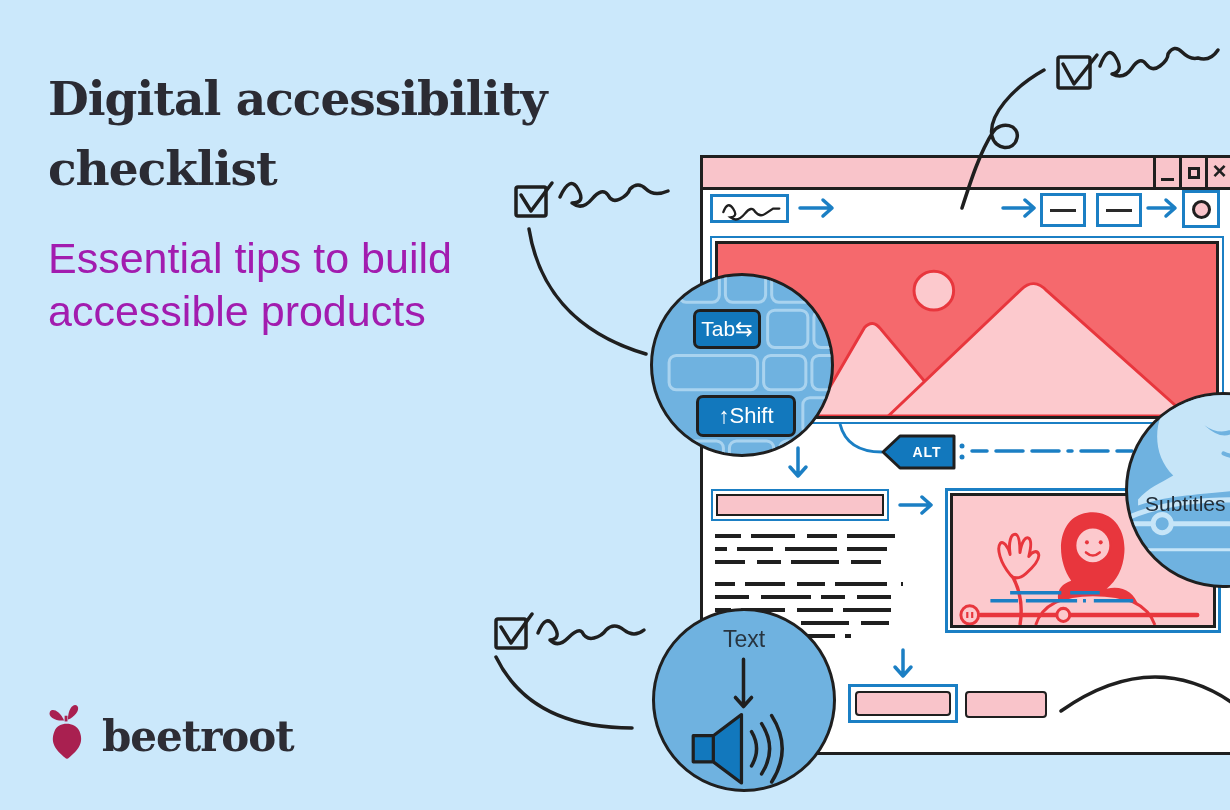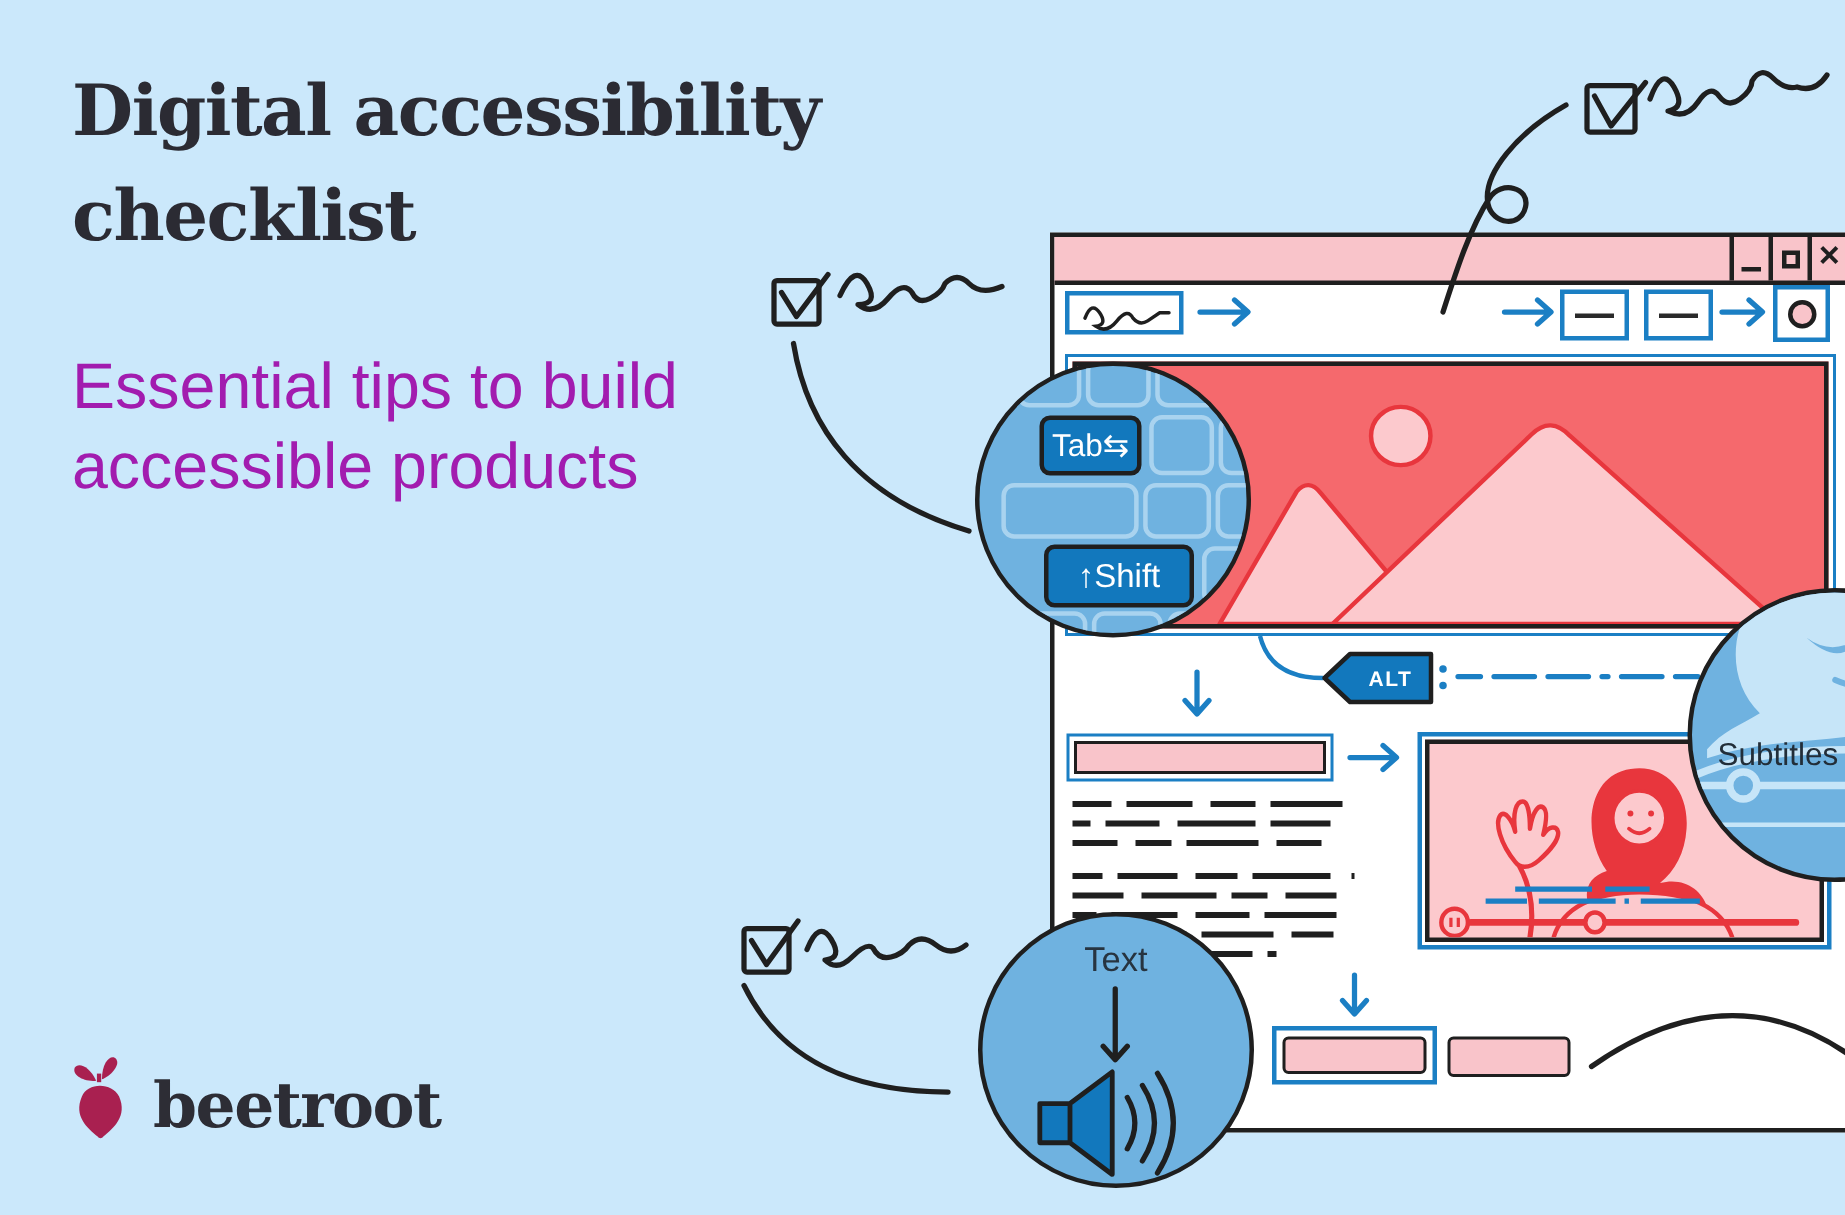--- a/index.html
+++ b/index.html
@@ -6,21 +6,21 @@
     --bg:#cbe8fb; --ink:#1f1f1f; --blue:#1b7fc4; --deep:#1278bd;
     --circle:#6fb2e0; --lite:#c6e5f8; --key-lite:#a9d3ef;
     --pink:#f9c4ca; --salmon:#f5696d; --red:#e8363d;
     --beet:#a92050; --dark:#2b2b33;
   }
   *{margin:0;padding:0;box-sizing:border-box;}
   body{width:1230px;height:810px;font-family:"Liberation Sans",sans-serif;}
   .canvas{position:relative;width:1230px;height:810px;background:var(--bg);overflow:hidden;}
 
   
-  .headline{position:absolute;left:48px;top:40px;z-index:5;
+  .headline{position:absolute;left:48px;top:64px;z-index:5;
     font-family:"DejaVu Serif",serif;font-weight:700;font-size:47px;line-height:70px;
     color:var(--dark);letter-spacing:-1px;}
   .subtitle{position:absolute;left:48px;top:232px;z-index:5;
     font-size:43px;line-height:53px;color:#a21caf;}
   .brand{position:absolute;left:46px;top:702px;z-index:5;display:flex;align-items:flex-start;gap:14px;}
   .brand .wordmark{font-family:"DejaVu Serif",serif;font-weight:600;font-size:42px;
     color:#2d2d35;letter-spacing:-1px;line-height:1;margin-top:14px;}
 
   
   .window{position:absolute;left:700px;top:155px;width:534px;height:600px;z-index:10;
@@ -60,21 +60,21 @@
   .focus-btn{position:absolute;left:145px;top:526px;width:110px;height:39px;border:3px solid var(--blue);}
   .focus-btn-inner{position:absolute;inset:4px;border:2.5px solid var(--ink);border-radius:4px;background:var(--pink);}
   .plain-btn{position:absolute;left:262px;top:533px;width:82px;height:27px;
     border:2.5px solid var(--ink);border-radius:4px;background:var(--pink);}
 
   .win-overlay{position:absolute;left:0;top:0;width:528px;height:594px;z-index:2;pointer-events:none;}
 
   
   .mag{position:absolute;border:3.5px solid var(--ink);border-radius:50%;
     background:var(--circle);overflow:hidden;z-index:20;}
-  .mag-keyboard{left:650px;top:241px;width:184px;height:184px;text-decoration:underline;}
+  .mag-keyboard{left:650px;top:273px;width:184px;height:184px;text-decoration:underline;}
   .mag-tts{left:652px;top:608px;width:184px;height:184px;}
   .mag-subtitles{left:1125px;top:392px;width:196px;height:196px;}
   .mag svg{position:absolute;inset:0;width:100%;height:100%;}
 
   .kbd-key{position:absolute;background:var(--deep);border:3px solid var(--ink);border-radius:7px;
     color:#fff;display:flex;align-items:center;justify-content:center;
     font-family:"Liberation Sans","DejaVu Sans",sans-serif;}
   .key-tab{left:40px;top:33px;width:68px;height:40px;font-size:21px;}
   .key-shift{left:43px;top:119px;width:100px;height:42px;font-size:22px;}
 

